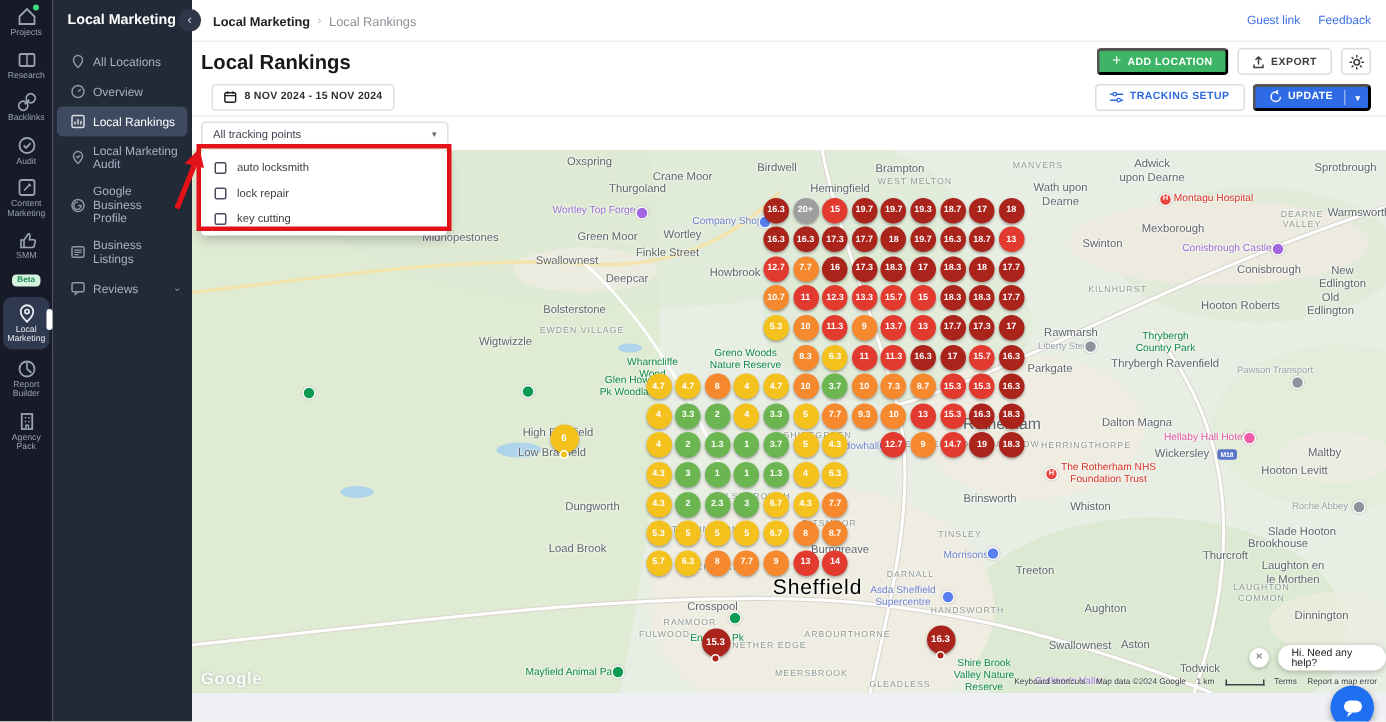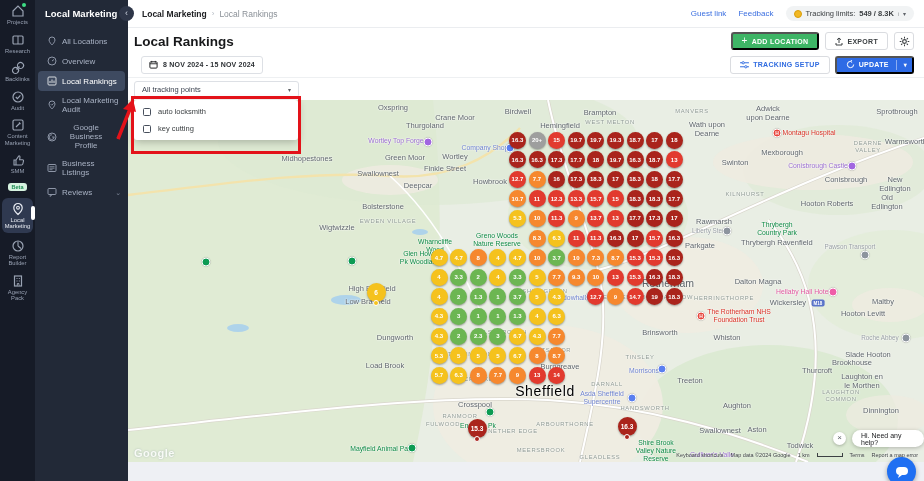--- a/index.html
+++ b/index.html
@@ -21,21 +21,21 @@
 
   
   .sidebar { position:absolute; left:35px; top:0; width:93px; height:481px; background:#222937; z-index:39; }
   .sb-title { padding:8px 0 0 10px; font-size:9.5px; font-weight:bold; color:#fff; }
   .sb-items { margin-top:12px; }
   .sb-item { display:flex; align-items:center; gap:5px; padding:5px 4px 5px 9px; margin:0 3px; border-radius:4px;
              color:#a9b2c4; font-size:8px; line-height:9px; }
   .sb-item .sic { flex:0 0 10px; width:10px; height:10px; opacity:.8; }
   .sb-item.selected { background:#3e4a60; color:#fff; }
   .sb-item .chev { margin-left:auto; font-size:7px; color:#7e8799; }
-  .sb-item.tall { padding-top:4px; padding-bottom:4px;text-align:center; }
+  .sb-item.tall { padding-top:4px; padding-bottom:4px; }
 
   
   .main { position:absolute; left:128px; top:0; width:796px; height:481px; background:#fff; }
 
   .topbar { position:relative; height:28px; border-bottom:1px solid #ebedf0; display:flex; align-items:center;
             padding:0 10px 0 14px; background:#fff; }
   .collapse-btn { position:absolute; left:-9px; top:6px; width:15px; height:15px; border-radius:50%;
                   background:#2e3648; color:#cfd5e2; font-size:9px; line-height:14px; text-align:center; z-index:45; }
   .crumb-root { font-size:8.5px; font-weight:bold; color:#202124; }
   .crumb-sep { font-size:8px; color:#b6bcc4; margin:0 5px; }
@@ -265,27 +265,20 @@
   <div class="main">
 
     <div class="topbar">
       <div class="collapse-btn">‹</div>
       <span class="crumb-root">Local Marketing</span>
       <span class="crumb-sep">›</span>
       <span class="crumb-leaf">Local Rankings</span>
       <div class="topbar-right">
         <a class="toplink">Guest link</a>
         <a class="toplink">Feedback</a>
-        <div class="limits-pill">
-          <span class="coin"></span>
-          <span>Tracking limits:</span>
-          <b>549 / 8.3K</b>
-          <sup>i</sup>
-          <span class="caret">▾</span>
-        </div>
       </div>
     </div>
 
     <div class="titlebar">
       <h1 class="page-title">Local Rankings</h1>
       <div class="titlebar-right">
         <button class="btn btn-green">
           <span class="plus">+</span>
           <span>ADD LOCATION</span>
         </button>
@@ -634,20 +627,24 @@
 
     <div class="bottom-strip"></div>
 
     <div class="kw-dropdown">
       <div class="kw-row">
         <span class="kw-check"></span>
         <span>auto locksmith</span>
       </div>
       <div class="kw-row">
         <span class="kw-check"></span>
+        <span>lock repair</span>
+      </div>
+      <div class="kw-row">
+        <span class="kw-check"></span>
         <span>key cutting</span>
       </div>
     </div>
     <div class="anno-box"></div>
     <svg class="anno-arrow" width="34" height="48" viewBox="0 0 34 48">
       <path d="M12 44 L24 14" stroke="#e31219" stroke-width="3.5" fill="none"></path>
       <path d="M27 4 L17 14 L30 17 Z" fill="#e31219"></path>
     </svg>
 
     <div class="chat-x">×</div>

